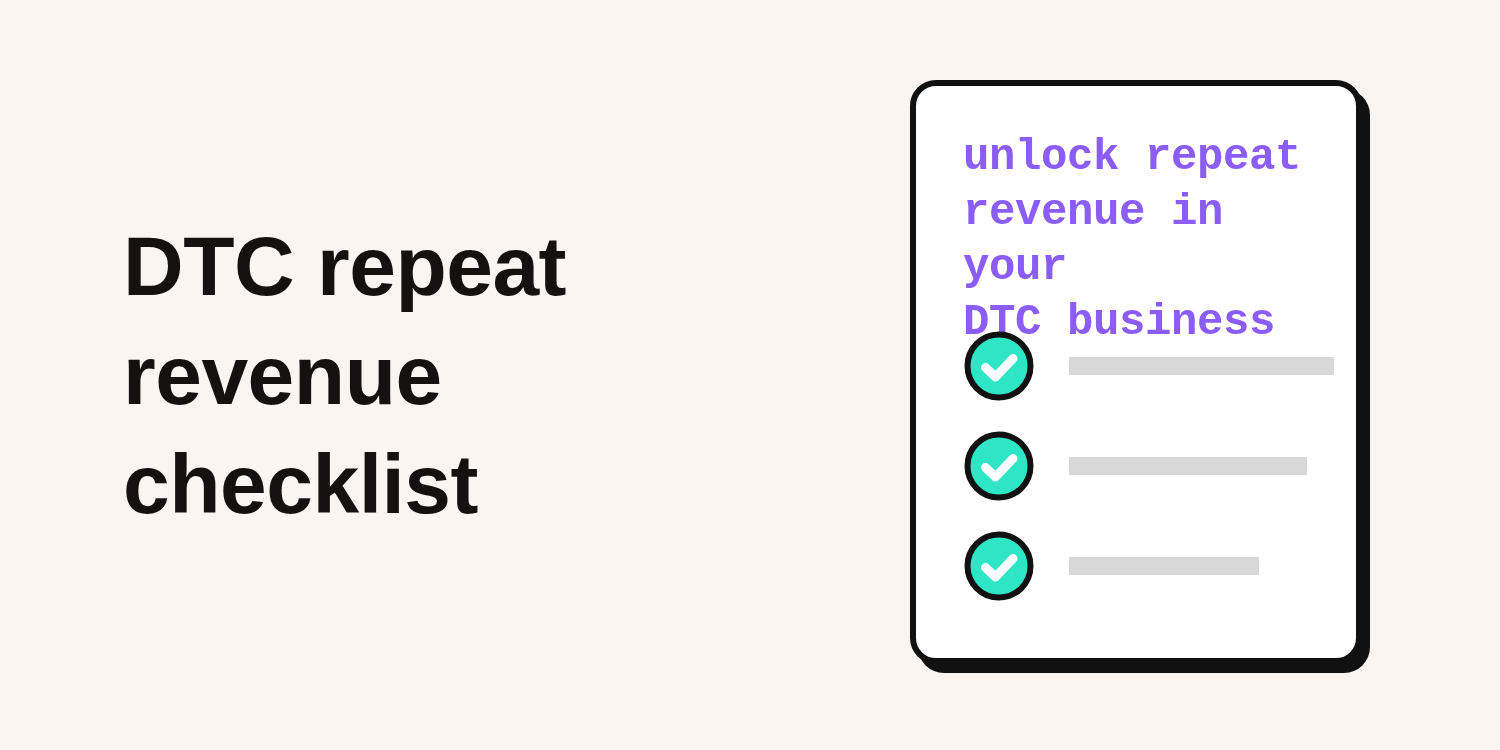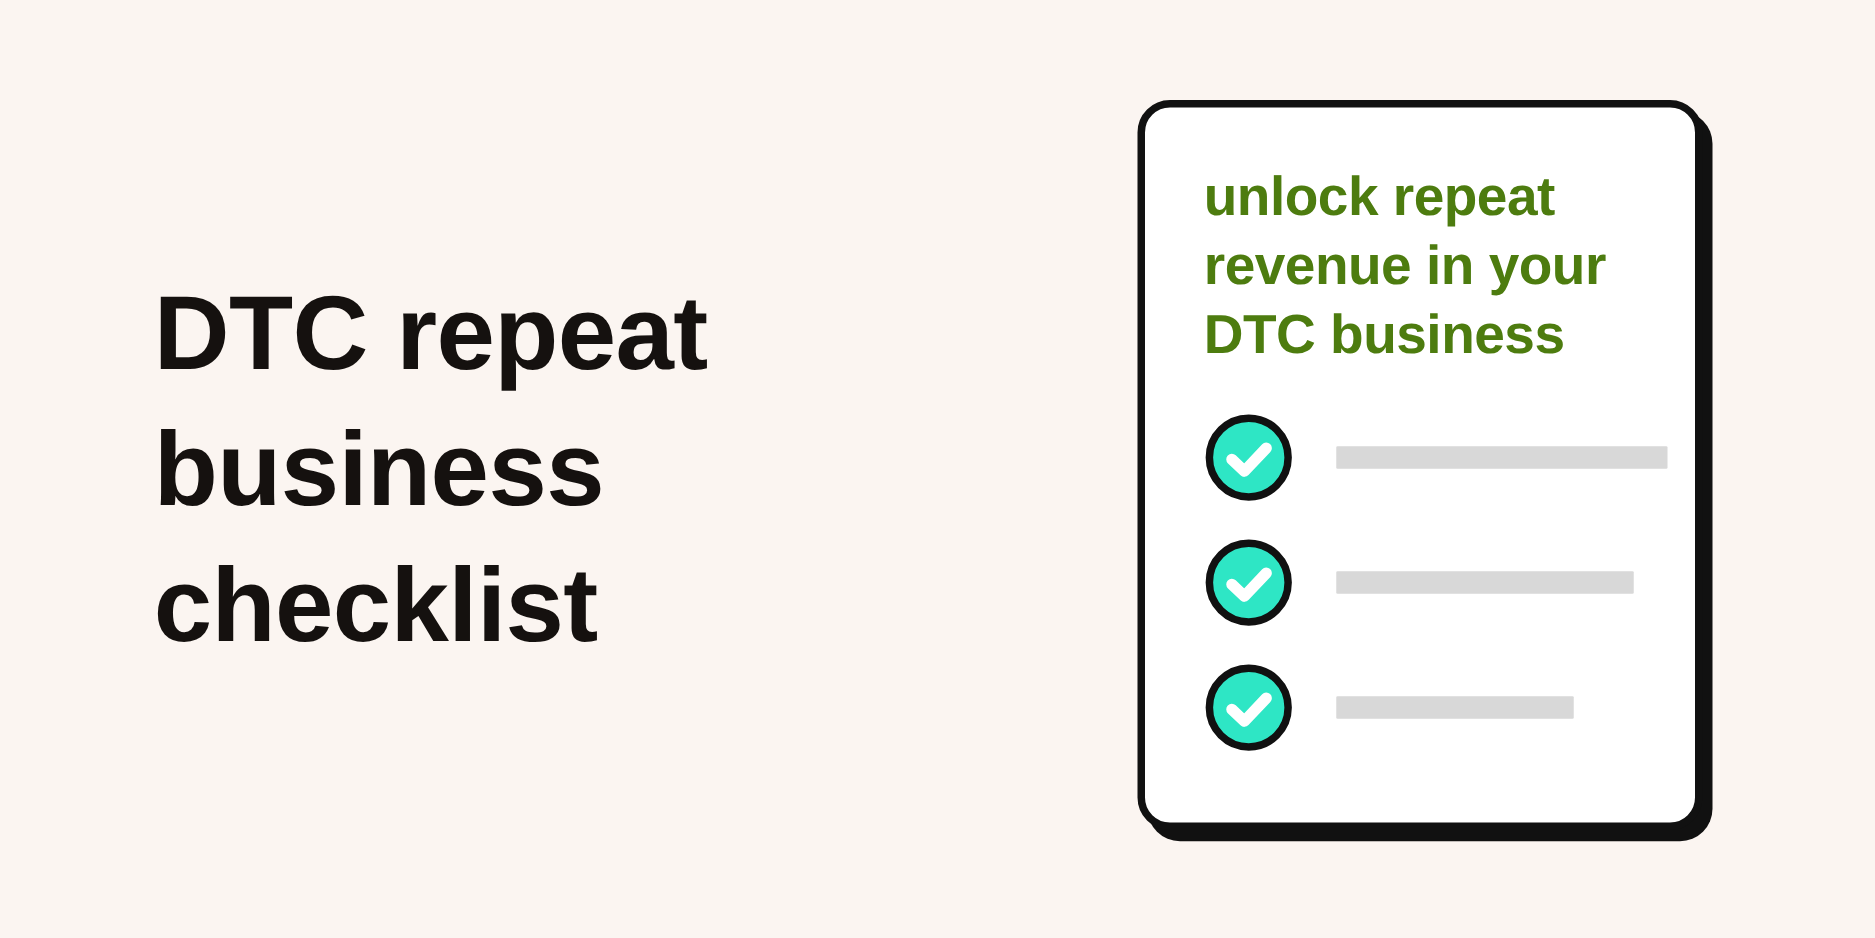--- a/index.html
+++ b/index.html
@@ -100,26 +100,26 @@
     background: #D8D8D8;
     border-radius: 1px;
   }
 </style>
 </head>
 <body style="background: rgb(251, 245, 241);">
 
 <div id="stage" style="background: rgb(251, 245, 241);">
 
   <h1 id="hero-title" style="color: rgb(21, 17, 15);">DTC repeat
-business
+revenue
 checklist</h1>
 
   <div id="checklist-card" style="background: rgb(255, 255, 255); border-color: rgb(17, 17, 17); box-shadow: rgb(17, 17, 17) 8px 9px 0px 0px;">
 
-    <h2 id="card-title" style="color: #4d7c0f;">unlock repeat
+    <h2 id="card-title" style="color: #8b5cf6; font-family: Liberation Mono, monospace;">unlock repeat
 revenue in your
 DTC business</h2>
 
     <div id="checklist-rows">
 
       <div class="checklist-row">
         <span class="check-badge">
           <svg viewBox="0 0 72 72" width="72" height="72" aria-hidden="true">
             <circle cx="36" cy="36" r="31.5" fill="#2EE6C5" stroke="#111111" stroke-width="6"></circle>
             <path d="M22.5 37.5 L32.5 47 L50 28.5" fill="none" stroke="#FFFFFF" stroke-width="9" stroke-linecap="round" stroke-linejoin="round"></path>

